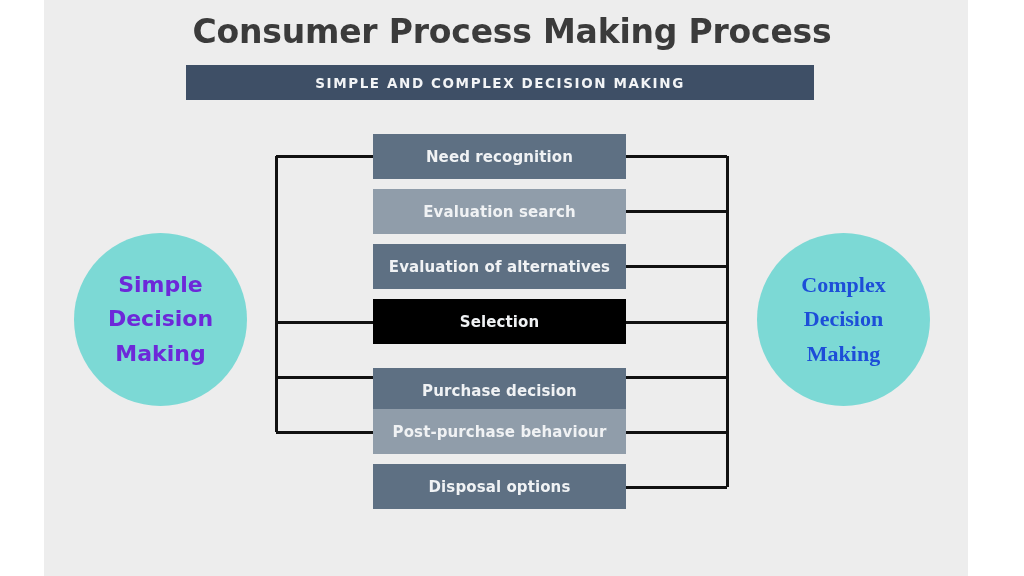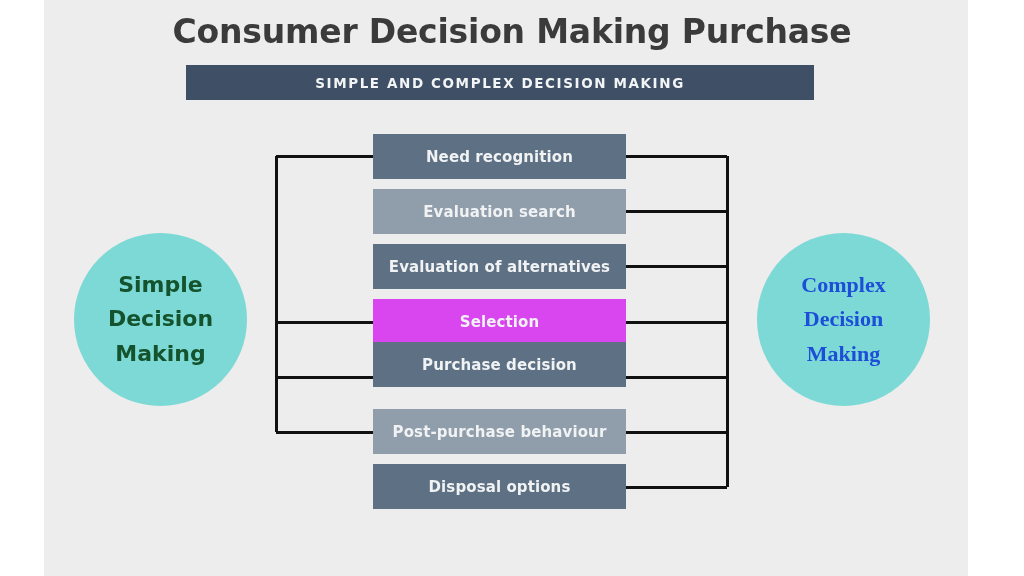--- a/index.html
+++ b/index.html
@@ -110,21 +110,21 @@
     line-height: 1.55;
   }
 </style>
 </head>
 <body>
 
 <div id="slide">
 
   <div id="canvas" style="background: rgb(237, 237, 237);"></div>
 
-  <div id="title" style="color: rgb(59, 59, 59);">Consumer Decision Making Purchase</div>
+  <div id="title" style="color: rgb(59, 59, 59);">Consumer Process Making Process</div>
 
   <div id="subtitle-bar" style="background: rgb(62, 79, 102);">
     <span id="subtitle-text">SIMPLE AND COMPLEX DECISION MAKING</span>
   </div>
 
   <svg id="connectors" viewBox="0 0 1024 576" xmlns="http://www.w3.org/2000/svg">
     <g stroke="#111111" stroke-width="3" fill="none" shape-rendering="crispEdges">
 
       <path d="M276,156 L276,432"></path>
 
@@ -147,35 +147,35 @@
 
   <div class="step-box" style="top: 134px; background: rgb(94, 112, 131);">
     <span class="step-label">Need recognition</span>
   </div>
   <div class="step-box" style="top: 189px; background: rgb(144, 157, 170);">
     <span class="step-label">Evaluation search</span>
   </div>
   <div class="step-box" style="top: 244px; background: rgb(94, 112, 131);">
     <span class="step-label">Evaluation of alternatives</span>
   </div>
-  <div class="step-box" style="top: 299px; background: #d946ef;">
+  <div class="step-box" style="top: 299px; background: #000000;">
     <span class="step-label">Selection</span>
   </div>
-  <div class="step-box" style="top: 342px; background: rgb(94, 112, 131); text-align: center;">
+  <div class="step-box" style="top: 368px; background: rgb(94, 112, 131); text-align: center;">
     <span class="step-label">Purchase decision</span>
   </div>
   <div class="step-box" style="top: 464px; background: rgb(94, 112, 131);">
     <span class="step-label">Disposal options</span>
   </div>
   <div class="step-box" style="top: 409px; background: rgb(144, 157, 170);">
     <span class="step-label">Post-purchase behaviour</span>
   </div>
 
   <div class="side-circle" id="circle-simple" style="background: rgb(124, 217, 213);">
-    <div class="circle-label" style="color: #14532d;">
+    <div class="circle-label" style="color: #6d28d9;">
       <span>Simple</span><br>
       <span>Decision</span><br>
       <span>Making</span>
     </div>
   </div>
 
   <div class="side-circle" id="circle-complex" style="background: rgb(124, 217, 213);">
     <div class="circle-label" style="color: #1d4ed8; font-family: Liberation Serif, serif;">
       <span>Complex</span><br>
       <span>Decision</span><br>

